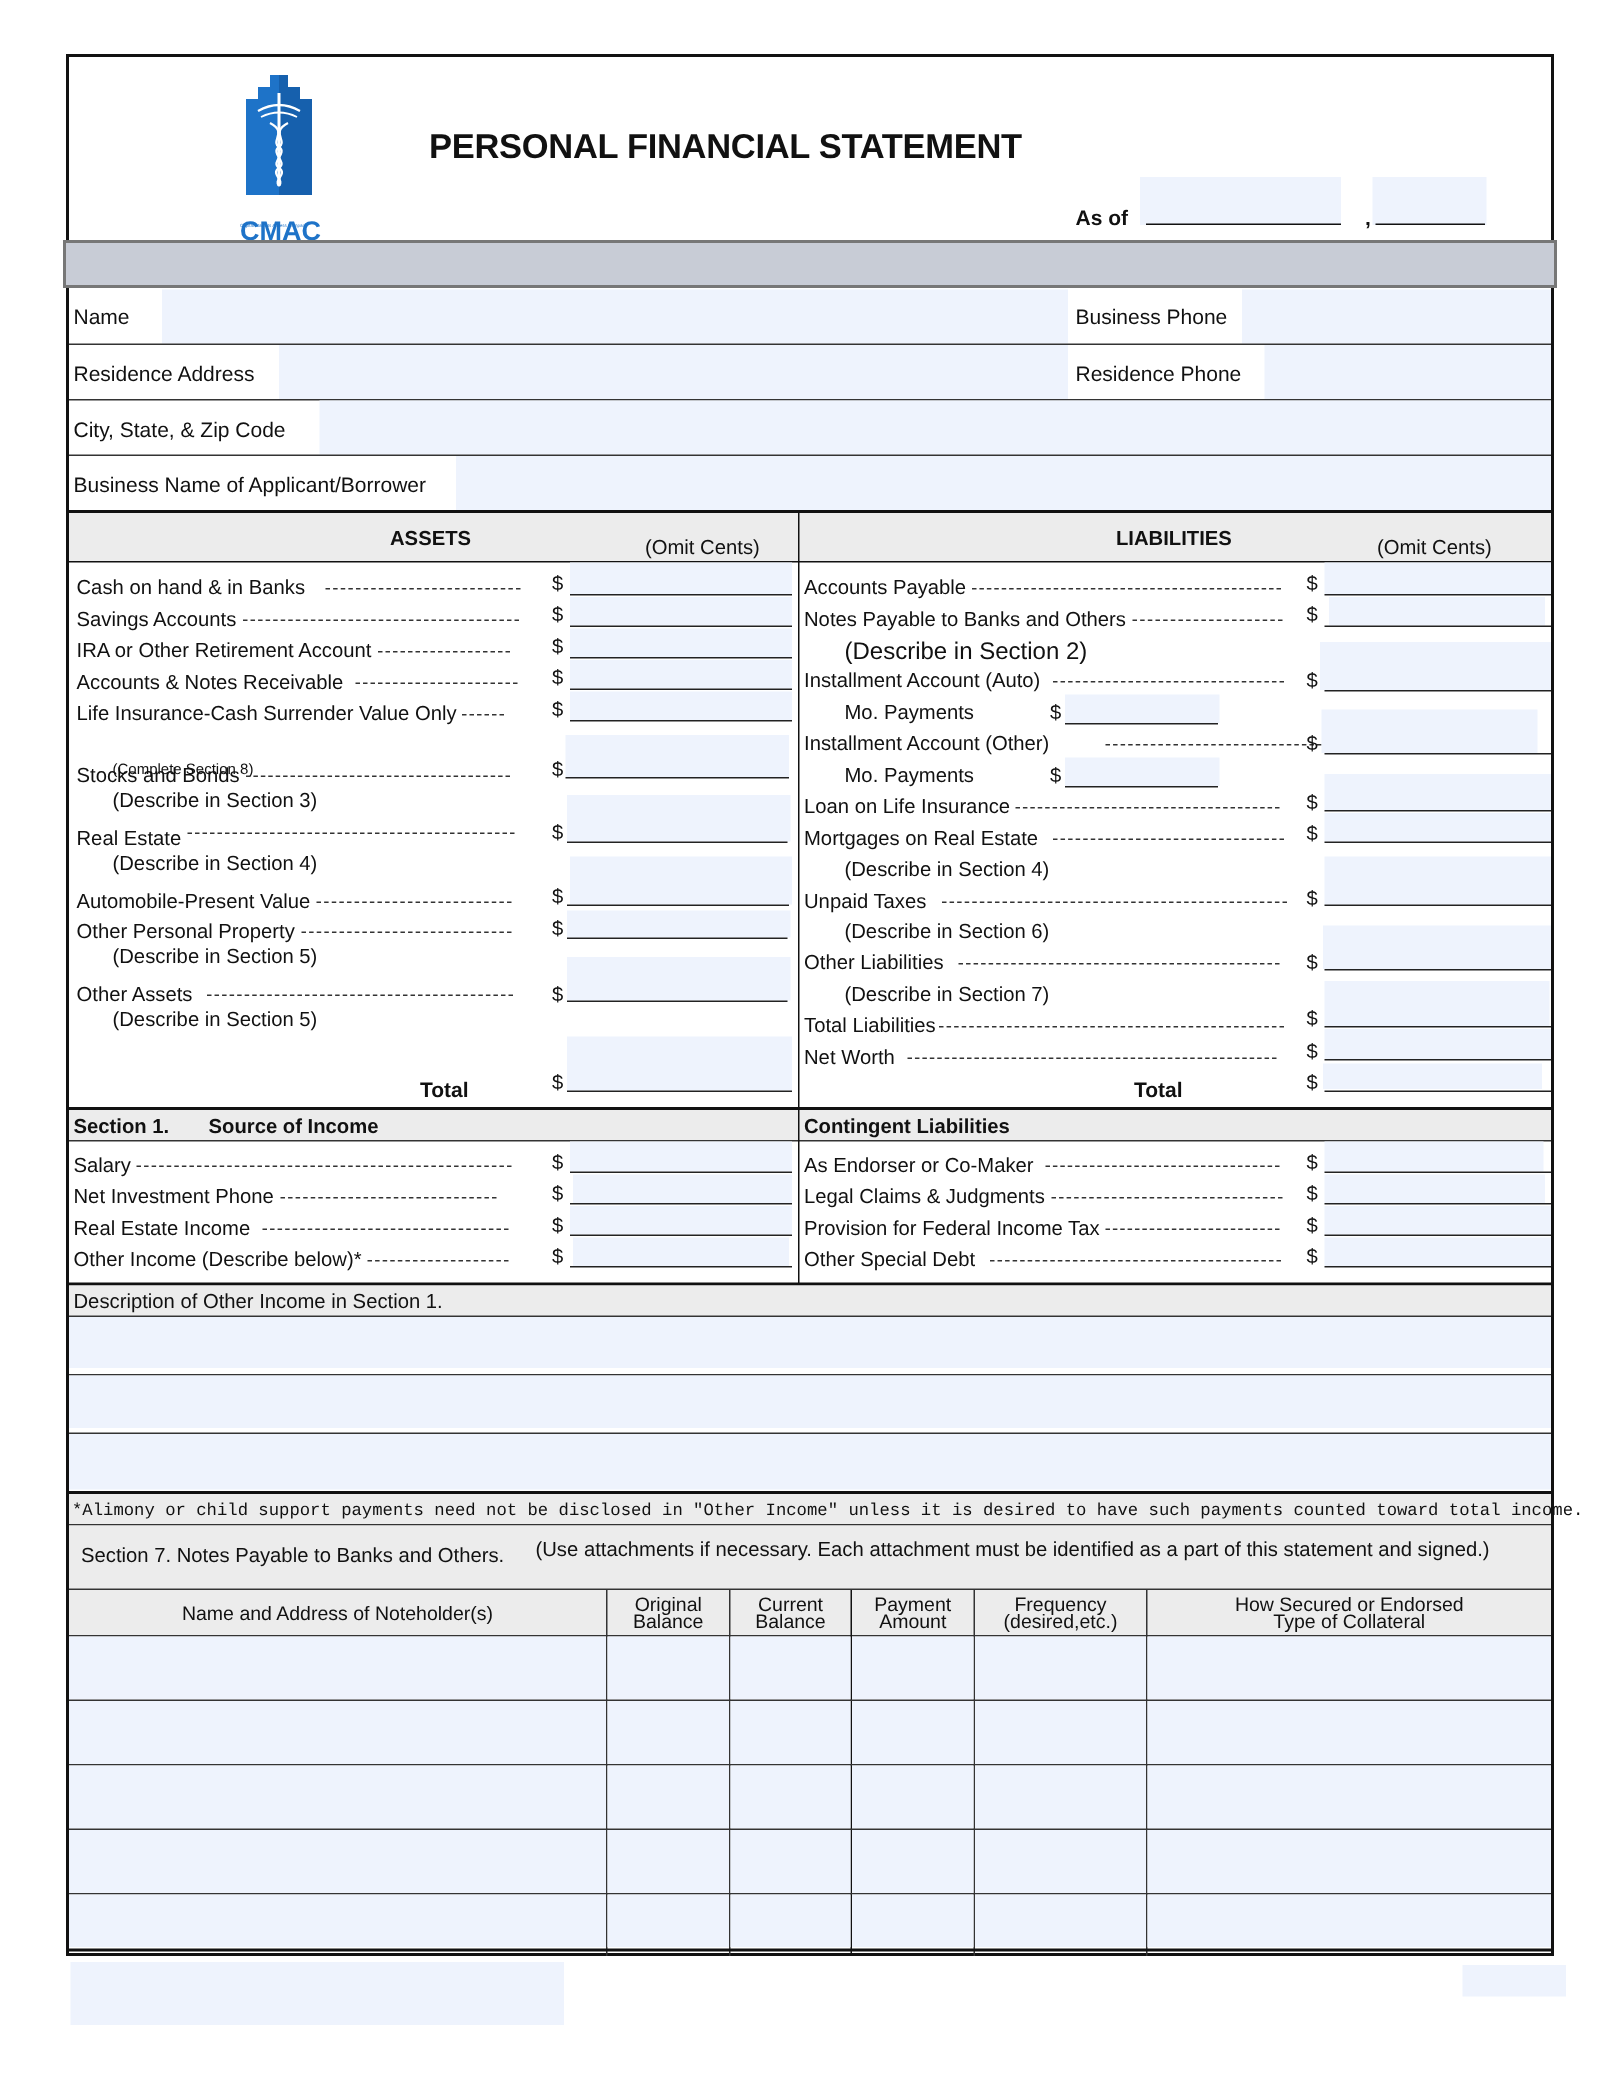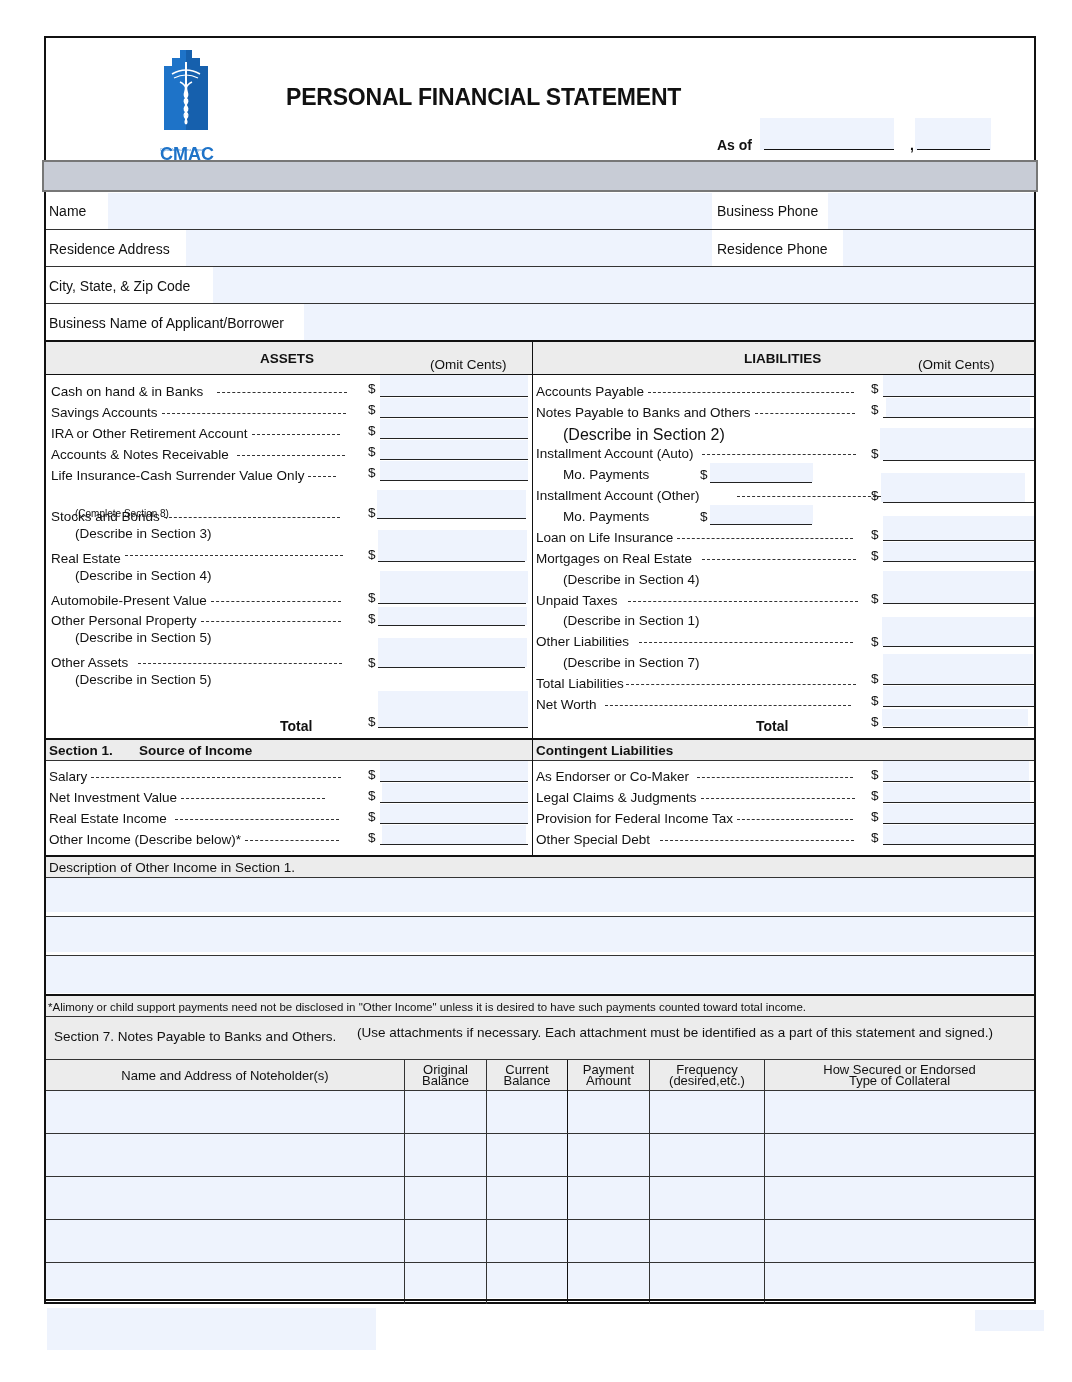--- a/index.html
+++ b/index.html
@@ -234,21 +234,21 @@
     </div>
   <div class="abs" style="left:563px; top:572px; font-size:13.5px;">(Describe in Section 4)</div>
   <div class="dollar" style="left:871px; top:548px;">$</div>
   <div class="field" style="left:883px; top:542px; width:151px; height:19px;"></div>
   <div class="amt-line" style="left:883px; top:561px; width:151px;"></div>
 
   <div class="item" style="left:536px; top:593px;">
       <span>Unpaid Taxes</span>
       <span class="dots" style="width:230px;margin-left:10px;"></span>
     </div>
-  <div class="abs" style="left:563px; top:613px; font-size:13.5px;">(Describe in Section 1)</div>
+  <div class="abs" style="left:563px; top:613px; font-size:13.5px;">(Describe in Section 6)</div>
   <div class="dollar" style="left:871px; top:591px;">$</div>
   <div class="field" style="left:883px; top:571px; width:151px; height:32px;"></div>
   <div class="amt-line" style="left:883px; top:603px; width:151px;"></div>
 
   <div class="item" style="left:536px; top:634px;">
       <span>Other Liabilities</span>
       <span class="dots" style="width:214px;margin-left:10px;"></span>
     </div>
   <div class="abs" style="left:563px; top:655px; font-size:13.5px;">(Describe in Section 7)</div>
   <div class="dollar" style="left:871px; top:634px;">$</div>
@@ -289,21 +289,21 @@
 <div>
   <div class="item" style="left:49px; top:769px;">
       <span>Salary</span>
       <span class="dots" style="width:250px;"></span>
     </div>
   <div class="dollar" style="left:368px; top:767px;">$</div>
   <div class="field" style="left:380px; top:761px; width:148px; height:20px;"></div>
   <div class="amt-line" style="left:380px; top:781px; width:148px;"></div>
 
   <div class="item" style="left:49px; top:790px;">
-      <span>Net Investment Value</span>
+      <span>Net Investment Phone</span>
       <span class="dots" style="width:144px;"></span>
     </div>
   <div class="dollar" style="left:368px; top:788px;">$</div>
   <div class="field" style="left:382px; top:783px; width:146px; height:19px;"></div>
   <div class="amt-line" style="left:380px; top:802px; width:148px;"></div>
 
   <div class="item" style="left:49px; top:811px;">
       <span>Real Estate Income</span>
       <span class="dots" style="width:164px;margin-left:8px;"></span>
     </div>
@@ -360,21 +360,21 @@
 <div class="abs" style="left:49px; top:860px; font-size:13.5px;">Description of Other Income in Section 1.</div>
 <div class="hline" style="left:46px; top:877px; width:988px;"></div>
 <div class="field" style="left:46px; top:878px; width:988px; height:34px;"></div>
 <div class="hline" style="left:46px; top:916px; width:988px;"></div>
 <div class="field" style="left:46px; top:917px; width:988px; height:35px;"></div>
 <div class="hline" style="left:46px; top:955px; width:988px;"></div>
 <div class="field" style="left:46px; top:956px; width:988px; height:37px;"></div>
 <div class="hline-thick" style="left:44px; top:994px; width:992px;"></div>
 
 <div class="hdr-band" style="left:46px; top:996px; width:988px; height:20px;"></div>
-<div class="abs small" style="left:48px; top:1001px;">*Alimony or child support payments need not be disclosed in "Other Income" unless it is desired to have such payments counted toward total income.</div>
+<div class="abs small" style="left:48px; top:1001px;font-family:Liberation Mono, monospace;">*Alimony or child support payments need not be disclosed in "Other Income" unless it is desired to have such payments counted toward total income.</div>
 <div class="hline" style="left:46px; top:1016px; width:988px;"></div>
 
 <div class="hdr-band" style="left:46px; top:1017px; width:988px; height:42px;"></div>
 <div class="abs" style="left:54px; top:1029px; font-size:13.5px;">Section 7. Notes Payable to Banks and Others.</div>
 <div class="abs" style="left:357px; top:1025px; font-size:13.5px;">(Use attachments if necessary. Each attachment must be identified as a part of this statement and signed.)</div>
 <div class="hline" style="left:46px; top:1059px; width:988px;"></div>
 
 <div>
   <div class="hdr-band" style="left:46px; top:1060px; width:988px; height:30px;"></div>
   <div class="th" style="left:46px; top:1070px; width:358px;"><span>Name and Address of Noteholder(s)</span></div>

